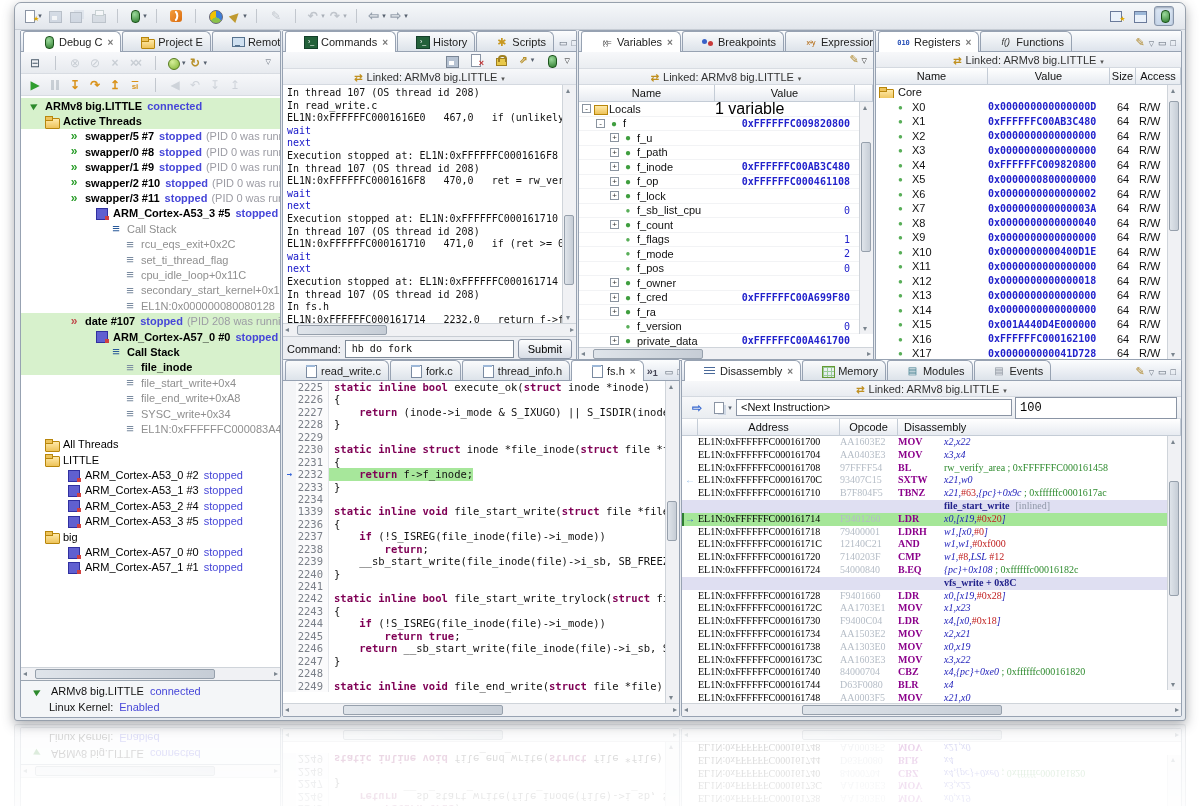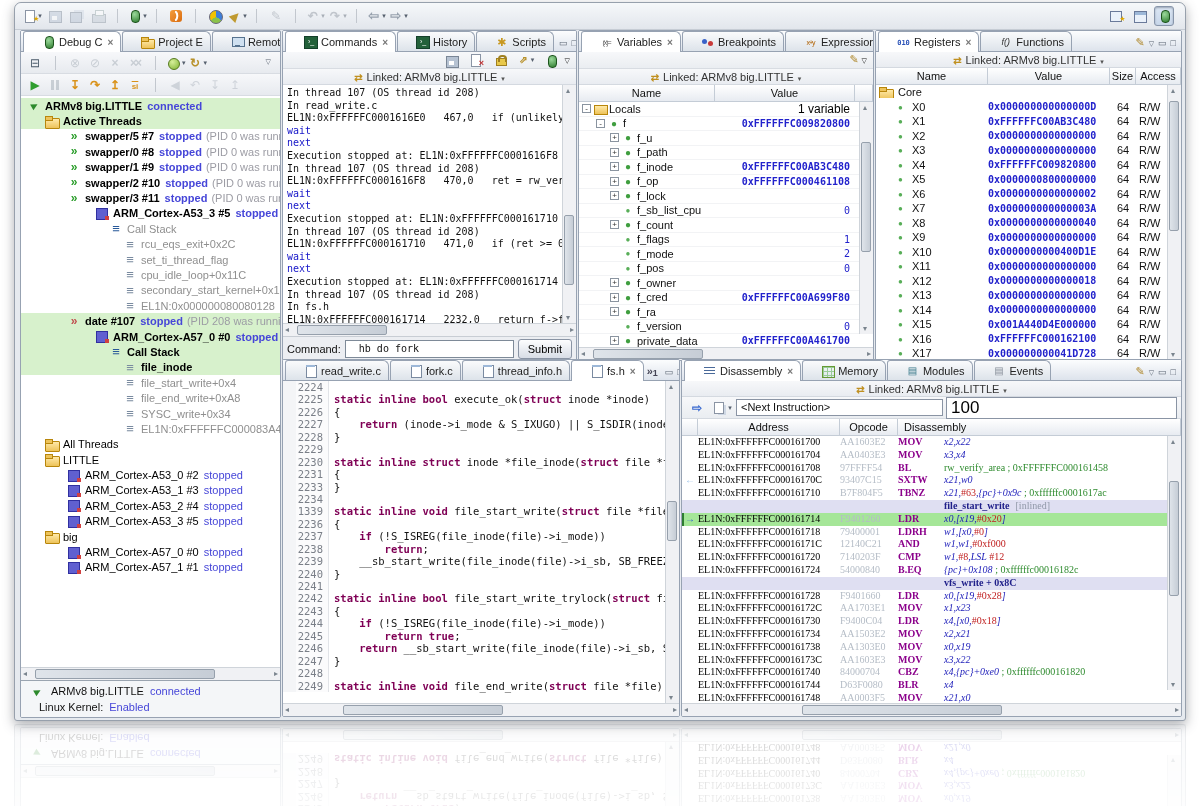--- a/index.html
+++ b/index.html
@@ -140,42 +140,42 @@
 .trow[data-icon="core"] .nico::before{content:"";position:absolute;left:1px;top:1px;width:10px;height:10px;background:#6060d0;border:1px solid #3030a0}
 .trow[data-icon="core"] .nico::after{content:"";position:absolute;right:0;bottom:0;width:4px;height:4px;background:#d04040}
 .trow[data-icon="stack"] .nico::before{content:"≡";color:#2a5a9a;font-weight:bold;font-size:13px}
 .trow[data-icon="frame"] .nico::before{content:"≡";color:#7a8ba0;font-size:13px}
 .dstatus{border-top:1px solid #9aa4b0;background:#f4f6f8;padding:2px 0}
 .dsrow{display:flex;align-items:center;height:16px;padding-left:8px}
 .dsrow .nico{width:16px}
 .dsrow[data-icon="target"] .nico::before{content:"►";color:#2d8a2d;display:inline-block;transform:rotate(-30deg)}
 .dsrow .lab{margin-left:2px}
 .dsrow .val{color:#4646d8;margin-left:6px}
-.dsrow2{padding-left:16px}
+.dsrow2{padding-left:26px}
 
 .hsb{height:13px;background:#f0f1f4;border-top:1px solid #cfd4da;position:relative}
 .hsb::before{content:"◂";position:absolute;left:2px;top:1px;font-size:8px;color:#7a848e}
 .hsb::after{content:"▸";position:absolute;right:2px;top:1px;font-size:8px;color:#7a848e}
 .vsb{position:absolute;width:14px;background:#f0f1f4;border-left:1px solid #cfd4da}
 .vsb::before{content:"▴";position:absolute;top:1px;left:3px;font-size:8px;color:#7a848e}
 .vsb::after{content:"▾";position:absolute;bottom:1px;left:3px;font-size:8px;color:#7a848e}
 .thumb{position:absolute;background:linear-gradient(90deg,#dfe4ea,#c6cdd6);border:1px solid #96a0ac;border-radius:2px}
 .hsb .thumb{top:1px;height:10px}
 .vsb .thumb{left:1px;width:10px}
 
 #p-commands{left:267px;top:27px;width:295px;height:331px;display:flex;flex-direction:column}
 .conwrap{flex:1;position:relative;background:#fff;overflow:hidden}
 .con{position:absolute;left:0;top:0;right:14px;bottom:0;overflow:hidden;padding:2px 0 0 4px;
  font-family:"DejaVu Sans Mono",monospace;font-size:10px}
 .con-line{height:12.6px;line-height:12.6px;white-space:pre}
 .con-line[data-k="cmd"]{color:#1414c8}
 #p-commands .vsb{top:0;right:0;bottom:0}
 .cmdrow{height:24px;background:#eceef2;border-top:1px solid #c8cdd4;display:flex;align-items:center;padding:0 4px;gap:4px}
 .cmdrow input{flex:1;height:18px;border:1px solid #7e8a98;font-family:"DejaVu Sans Mono",monospace;
- font-size:10px;padding:0 13px;background:#fff;color:#111}
+ font-size:10px;padding:0 6px;background:#fff;color:#111}
 .btn{height:20px;padding:0 9px;background:linear-gradient(#fdfdfe,#d8dde6);border:1px solid #8a94a4;
  border-radius:3px;font-size:11px}
 
 #p-vars{left:563px;top:27px;width:296px;height:331px;display:flex;flex-direction:column}
 .grid-head{height:17px;background:linear-gradient(#fff,#e7ebf1);border-bottom:1px solid #c4ccd6;display:flex}
 .gh{border-right:1px solid #c4ccd6;text-align:center;line-height:16px;overflow:hidden}
 .vbody{flex:1;position:relative;overflow:hidden}
 .vrows{position:absolute;left:0;top:0;right:14px;bottom:0;overflow:hidden}
 #p-vars .vsb{top:0;right:0;bottom:13px}
 .vrow{display:flex;align-items:center;height:14.5px;border-bottom:1px solid #f2f3f5;white-space:nowrap}
@@ -186,21 +186,21 @@
 .exp{width:9px;height:9px;border:1px solid #8a94a0;background:#fff;font-size:8px;line-height:7px;
  text-align:center;color:#333;margin-right:3px;flex:none}
 .exp:empty{visibility:hidden}
 .vico{width:12px;height:11px;position:relative;margin-right:3px;flex:none;font-size:9px;line-height:11px;text-align:center}
 .vrow[data-icon="struct"] .vico::before{content:"●";color:#3f9e3f;font-size:10px}
 .vrow[data-icon="leaf"] .vico::before{content:"●";color:#58ae58;font-size:8px}
 .vrow[data-icon="vfolder"] .vico::before{content:"";position:absolute;left:0;top:2px;width:12px;height:8px;background:linear-gradient(#ffe9a8,#edc35a);border:1px solid #b8860b}
 .vval{width:140px;flex:none;text-align:right;padding-right:5px;overflow:hidden;
  font-family:"DejaVu Sans Mono",monospace;font-size:10px;color:#2222cc}
 .vrow[data-state~="hex"] .vval{font-weight:bold}
-.vrow[data-state~="center"] .vval{text-align:right;color:#000;font-family:"Liberation Sans",sans-serif;font-size:12px}
+.vrow[data-state~="center"] .vval{text-align:left;color:#000;font-family:"Liberation Sans",sans-serif;font-size:16px}
 .vtype{flex:1;overflow:hidden;padding-left:4px}
 
 #p-regs{left:860px;top:27px;width:307px;height:331px;display:flex;flex-direction:column}
 .rbody{flex:1;position:relative;overflow:hidden}
 .rrows{position:absolute;left:0;top:0;right:14px;bottom:0;overflow:hidden}
 #p-regs .vsb{top:0;right:0;bottom:0}
 .rrow{display:flex;align-items:center;height:14.5px;white-space:nowrap}
 .rname{width:112px;flex:none;display:flex;align-items:center;padding-left:17px;overflow:hidden}
 .rrow[data-icon="regfolder"] .rname{padding-left:3px}
 .rrow .nico{width:15px;height:12px;font-size:9px;line-height:12px}
@@ -221,22 +221,22 @@
 .code-text{flex:none;padding-left:5px}
 .cl[data-state~="cur"] .code-text{background:#a7e79b}
 .kw{color:#7f0055;font-weight:bold}
 
 #p-disasm{left:666px;top:356px;width:501px;height:358px;display:flex;flex-direction:column}
 .dastb{height:22px;background:linear-gradient(#f7f8fa,#eaedf1);border-bottom:1px solid #d4d9e0;
  display:flex;align-items:center;gap:3px;padding:0 4px}
 [data-icon="goto"] .tico::before{content:"⇨";color:#3a6ad0;font-weight:bold}
 [data-icon="copy"] .tico::before{content:"";position:absolute;left:2px;top:1px;width:8px;height:10px;background:#fff;border:1px solid #8a94a4;box-shadow:3px 2px 0 -1px #cfd8e4}
 .combo{width:290px;height:17px;border:1px solid #8a94a4;background:#fff;line-height:15px;padding:0 4px;overflow:hidden}
-.numfield{flex:1;height:17px;border:1px solid #8a94a4;background:#fff;font-size:17px;
- font-family:Liberation Sans, sans-serif;padding:10px 4px}
+.numfield{flex:1;height:17px;border:1px solid #8a94a4;background:#fff;font-size:12px;
+ font-family:Liberation Mono, monospace;padding:10px 4px}
 .dabody{flex:1;position:relative;overflow:hidden}
 .darows{position:absolute;left:0;top:0;right:14px;bottom:0;overflow:hidden;
  font-family:Liberation Serif, serif;font-size:10px}
 #p-disasm .vsb{top:0;right:0;bottom:13px}
 .dr{display:flex;height:12.8px;line-height:12.8px;white-space:pre}
 .dr[data-rowtype="l"]{background:#dfdff2}
 .dr[data-state~="cur"]{background:#a5e698;box-shadow:inset 2px 0 0 #2e7d32}
 .dg{width:16px;flex:none;text-align:center;font-size:10px;font-weight:bold}
 .dr[data-mark="pc"] .dg::before{content:"→";color:#2f5fd0}
 .dr[data-mark="ret"] .dg::before{content:"←";color:#9ec4ea}
@@ -1307,25 +1307,20 @@
           <span class="sub">1</span>
       </div>
       <div class="cornerbtns">
           <span class="cb mini"></span>
           <span class="cb maxi"></span>
         </div>
     </div>
     <div class="codewrap">
       <div class="code">
 
-          <div class="cl">
-            <span class="gutico"></span>
-            <span class="ln">2224</span>
-            <span class="code-text"></span>
-          </div>
 
           <div class="cl">
             <span class="gutico"></span>
             <span class="ln">2225</span>
             <span class="code-text"><span class="kw">static</span> <span class="kw">inline</span> <span class="kw">bool</span> execute_ok(<span class="kw">struct</span> inode *inode)</span>
           </div>
 
           <div class="cl">
             <span class="gutico"></span>
             <span class="ln">2226</span>
@@ -1355,20 +1350,25 @@
             <span class="ln">2230</span>
             <span class="code-text"><span class="kw">static</span> <span class="kw">inline</span> <span class="kw">struct</span> inode *file_inode(<span class="kw">struct</span> file *f)</span>
           </div>
 
           <div class="cl">
             <span class="gutico"></span>
             <span class="ln">2231</span>
             <span class="code-text">{</span>
           </div>
 
+          <div class="cl" data-state="cur">
+            <span class="gutico"></span>
+            <span class="ln">2232</span>
+            <span class="code-text">    <span class="kw">return</span> f-&gt;f_inode;</span>
+          </div>
 
           <div class="cl">
             <span class="gutico"></span>
             <span class="ln">2233</span>
             <span class="code-text">}</span>
           </div>
 
           <div class="cl">
             <span class="gutico"></span>
             <span class="ln">2234</span>

